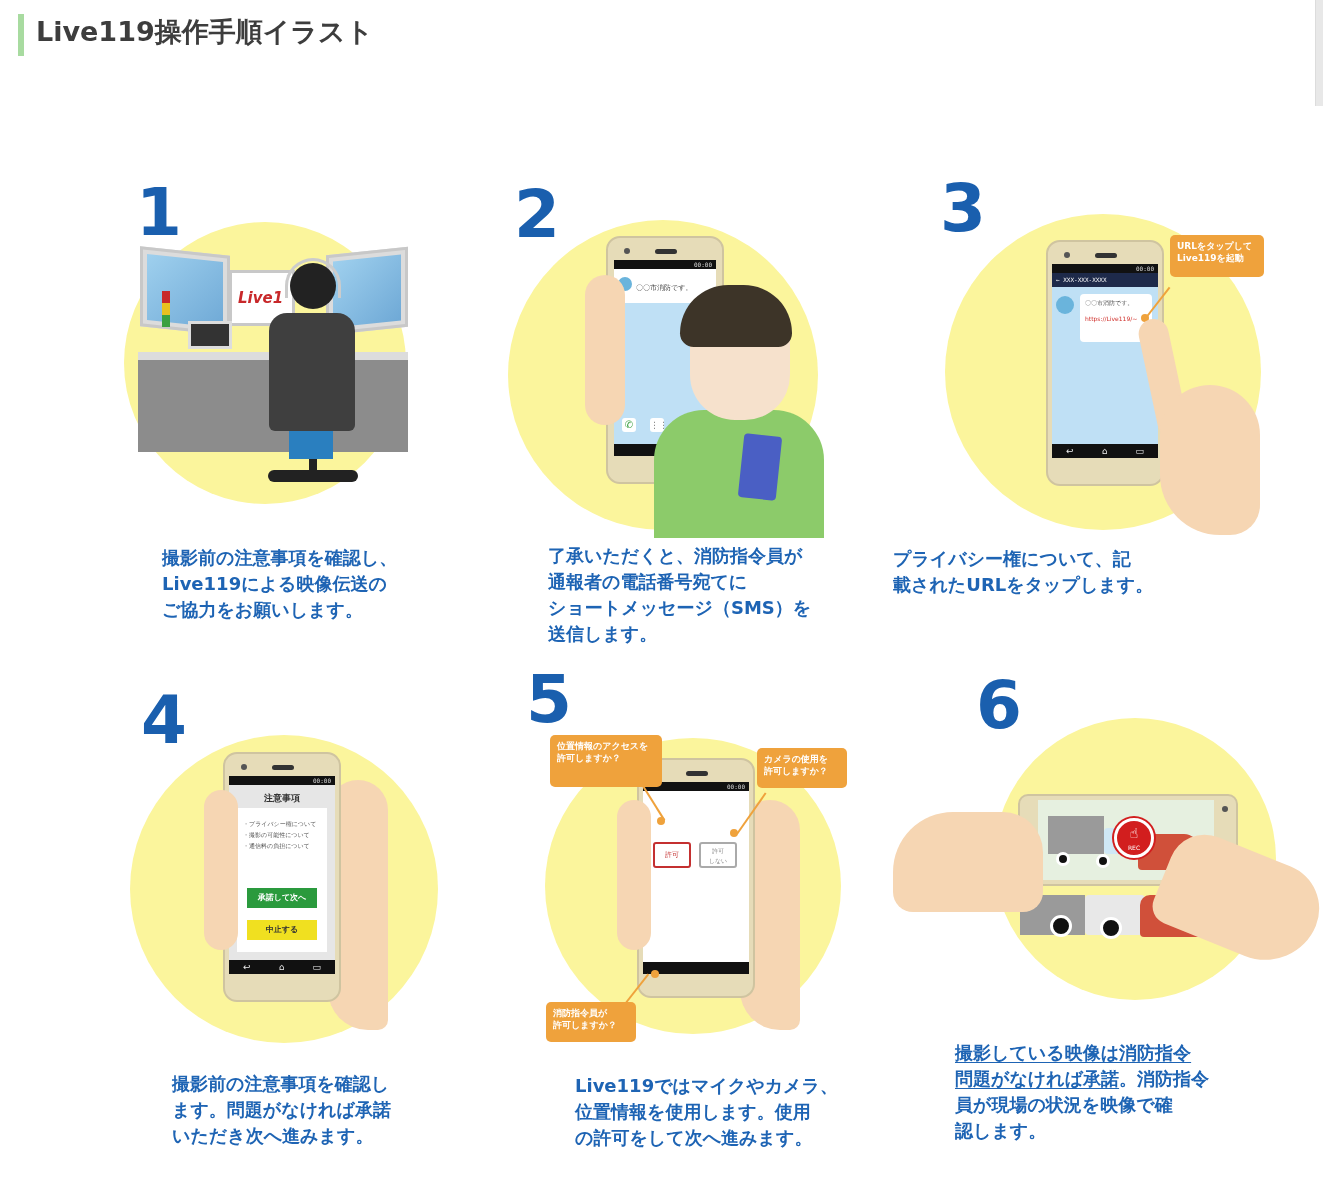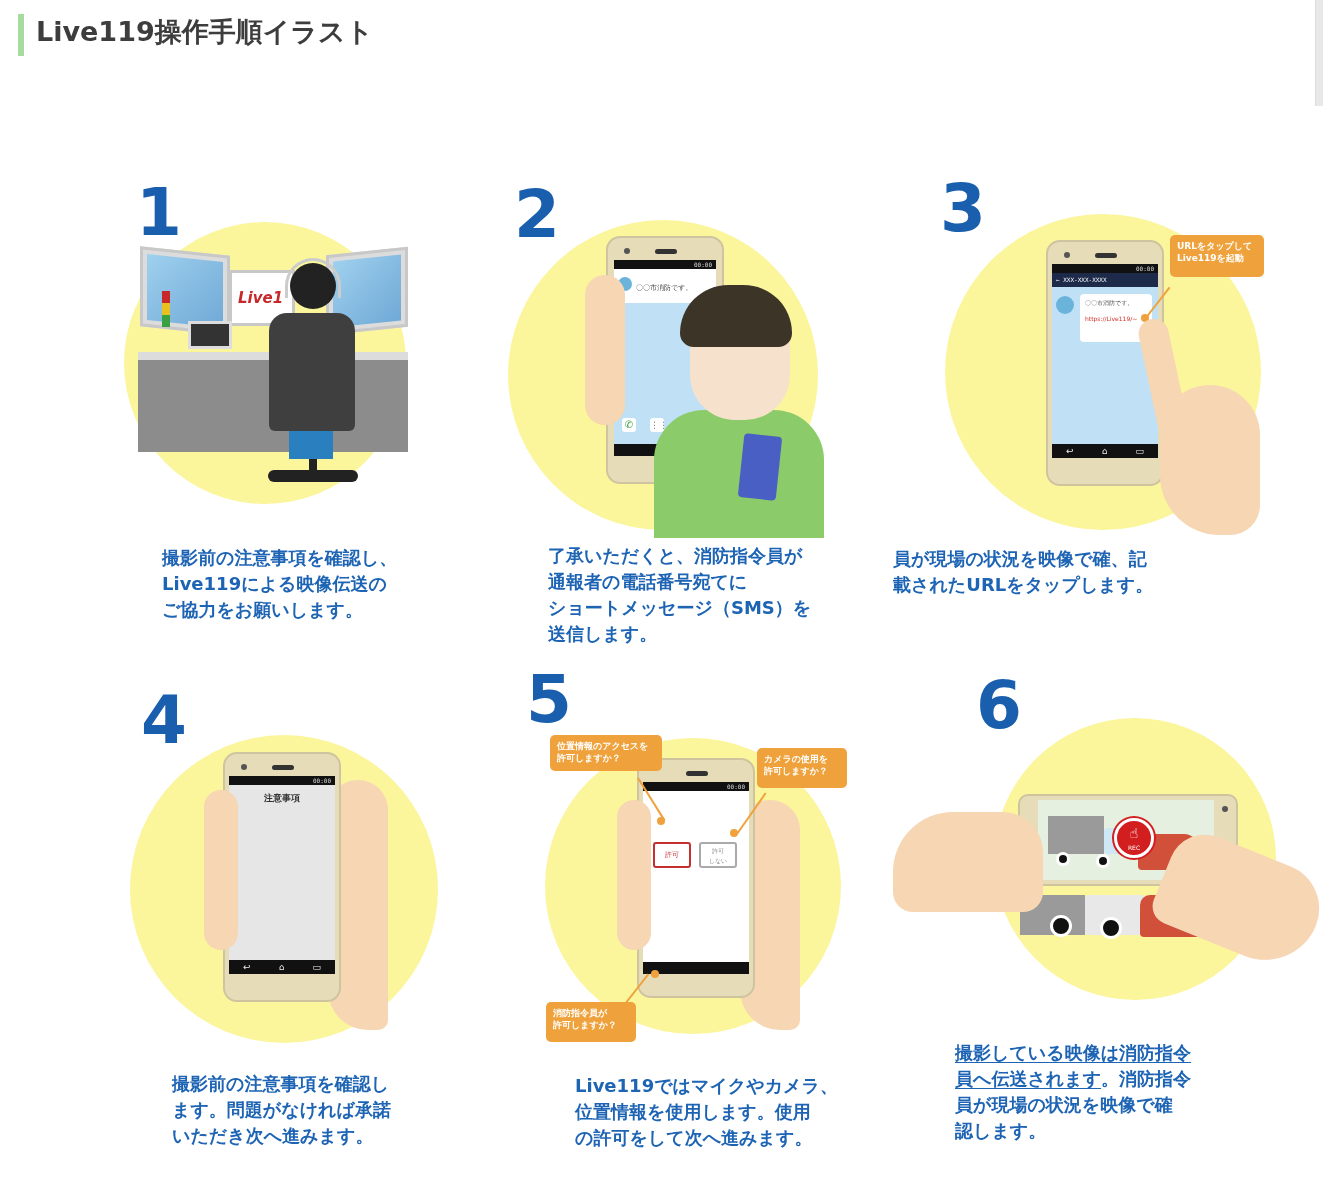--- a/index.html
+++ b/index.html
@@ -159,34 +159,42 @@
           <span>▭</span>
         </div>
     </div>
   </div>
   <div class="bubble" style="left:1170px;top:235px;width:94px;height:42px;">URLをタップして
 Live119を起動</div>
   <div class="leader" style="left:1145px;top:318px;width:40px;transform:rotate(-52deg);"></div>
   <div class="dot" style="left:1141px;top:314px;"></div>
   <div class="hand" style="left:1148px;top:318px;width:30px;height:120px;transform:rotate(-12deg);"></div>
   <div class="hand" style="left:1160px;top:385px;width:100px;height:150px;border-radius:50px 50px 30px 60px;"></div>
-  <div class="caption" style="left:893px;top:546px;width:270px;">員が現場の状況を映像で確、記
+  <div class="caption" style="left:893px;top:546px;width:270px;">プライバシー権について、記
 載されたURLをタップします。</div>
 </div>
 
 <div class="step" style="left:0;top:0;">
   <div class="step-number" style="left:141px;top:688px;">4</div>
   <div class="circle" style="left:130px;top:735px;width:308px;height:308px;"></div>
   <div class="hand" style="left:328px;top:780px;width:60px;height:250px;border-radius:30px 30px 10px 40px;"></div>
   <div class="phone" style="left:223px;top:752px;width:118px;height:250px;text-decoration:underline;">
     <div class="cam" style="left:16px;top:10px;"></div>
     <div class="spk" style="left:47px;top:11px;"></div>
     <div class="screen" style="left:4px;top:22px;right:4px;bottom:26px;background:#e6e6e6;">
       <div class="statusbar">00:00</div>
       <div class="s4-title">注意事項</div>
+      <div class="s4-box">
+        <div style="height:10px;"></div>
+        <div class="s4-item">・プライバシー権について</div>
+        <div class="s4-item">・撮影の可能性について</div>
+        <div class="s4-item">・通信料の負担について</div>
+        <div class="btn-green" style="top:80px;">承諾して次へ</div>
+        <div class="btn-yellow" style="top:112px;">中止する</div>
+      </div>
       <div class="navbar">
           <span>↩</span>
           <span>⌂</span>
           <span>▭</span>
         </div>
     </div>
   </div>
   <div class="hand" style="left:204px;top:790px;width:34px;height:160px;"></div>
   <div class="caption" style="left:172px;top:1071px;width:260px;">撮影前の注意事項を確認し
 ます。問題がなければ承諾
@@ -201,21 +209,21 @@
     <div class="spk" style="left:47px;top:11px;"></div>
     <div class="screen" style="left:4px;top:22px;right:4px;bottom:22px;background:#fff;">
       <div class="statusbar">00:00</div>
       <div class="perm-allow" style="left:10px;top:60px;">許可</div>
       <div class="perm-deny" style="left:56px;top:60px;">許可
 しない</div>
       <div class="navbar" style="height:12px;"></div>
     </div>
   </div>
   <div class="hand" style="left:617px;top:800px;width:34px;height:150px;"></div>
-  <div class="bubble" style="left:550px;top:735px;width:112px;height:36px;">位置情報のアクセスを
+  <div class="bubble" style="left:550px;top:735px;width:112px;height:52px;">位置情報のアクセスを
 許可しますか？</div>
   <div class="bubble" style="left:757px;top:748px;width:90px;height:40px;">カメラの使用を
 許可しますか？</div>
   <div class="bubble" style="left:546px;top:1002px;width:90px;height:40px;">消防指令員が
 許可しますか？</div>
   <div class="leader" style="left:638px;top:777px;width:50px;transform:rotate(58deg);"></div>
   <div class="dot" style="left:657px;top:817px;"></div>
   <div class="leader" style="left:737px;top:833px;width:50px;transform:rotate(-55deg);"></div>
   <div class="dot" style="left:730px;top:829px;"></div>
   <div class="leader" style="left:625px;top:1003px;width:38px;transform:rotate(-52deg);"></div>
@@ -246,17 +254,17 @@
       <div class="rec" style="left:76px;top:18px;width:40px;height:40px;">
         <span style="display:block;font-size:14px;line-height:24px;">☝</span>
         <span style="display:block;line-height:6px;">REC</span>
       </div>
     </div>
   </div>
   <div class="hand" style="left:893px;top:812px;width:150px;height:100px;border-radius:60px 40px 20px 20px;"></div>
   <div class="hand" style="left:1160px;top:850px;width:160px;height:100px;border-radius:40px 50px 60px 20px;transform:rotate(22deg);"></div>
   <div class="caption" style="left:955px;top:1014px;width:270px;">
     <u>撮影している映像は消防指令
-員へ伝送されます</u><span>。消防指令
+問題がなければ承諾</u><span>。消防指令
 員が現場の状況を映像で確
 認します。</span>
   </div>
 </div>
 
 </body></html>

